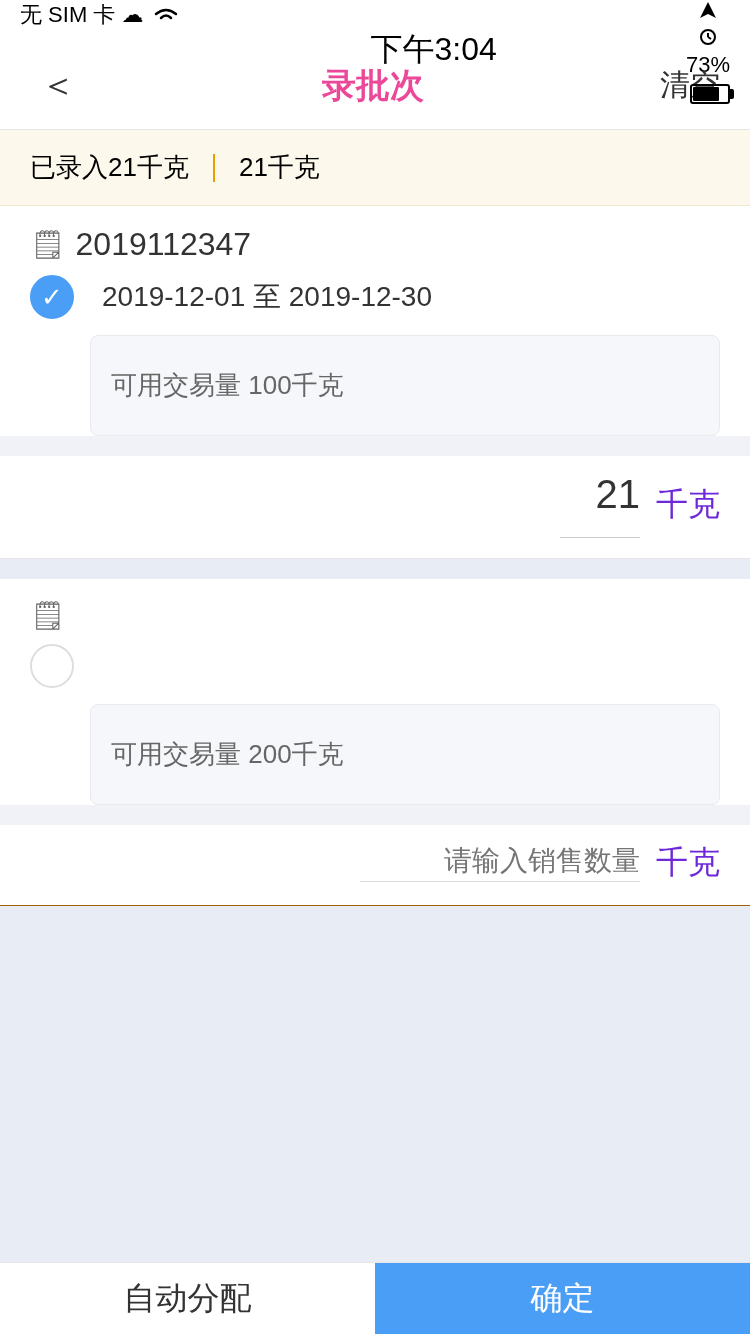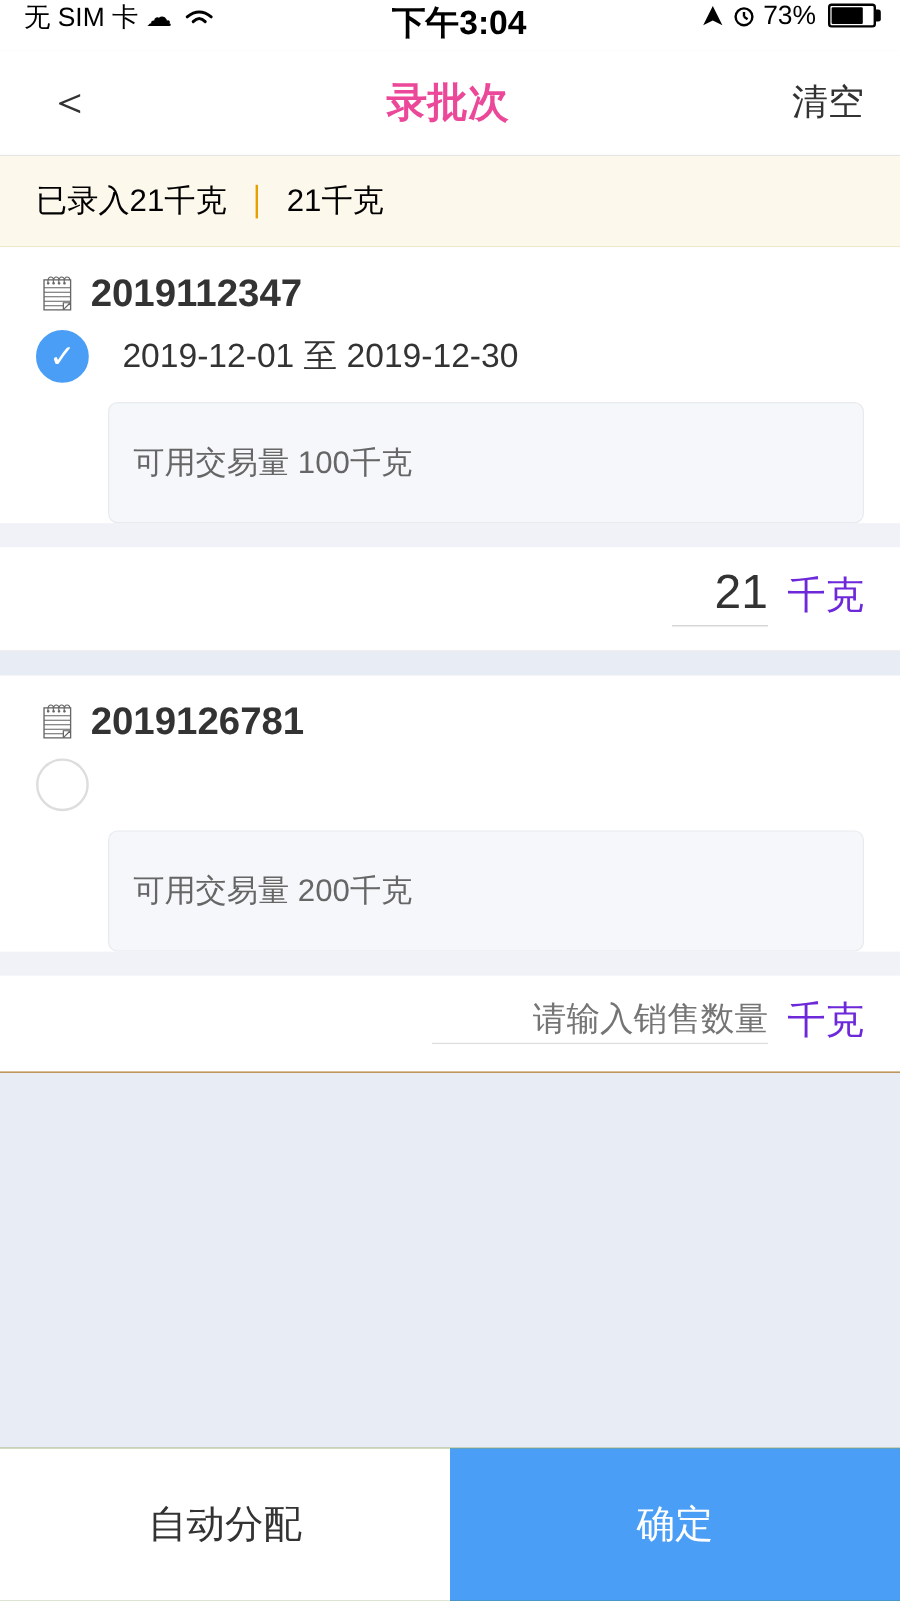--- a/index.html
+++ b/index.html
@@ -24,31 +24,33 @@
       font-size: 24px;
       color: #000;
     }
     .status-left {
       display: flex;
       align-items: center;
       gap: 8px;
       font-size: 22px;
     }
     .status-center {
-      font-size: 28px;
-      font-weight: 700;
+      font-size: 32px;
+      font-weight: 400;
       position: absolute;
       left: 50%;
       transform: translateX(-50%);
+      margin-top: 28px;
     }
     .status-right {
       display: flex;
       align-items: center;
       gap: 6px;
       font-size: 22px;
+      flex-direction: column;
     }
     .battery-icon {
       display: inline-block;
       width: 40px;
       height: 20px;
       border: 2px solid #000;
       border-radius: 3px;
       position: relative;
       margin-left: 4px;
     }
@@ -130,21 +132,21 @@
       align-items: center;
       gap: 10px;
       margin-bottom: 12px;
     }
     .batch-icon {
       font-size: 28px;
       color: #666;
     }
     .batch-id {
       font-size: 32px;
-      font-weight: 700;
+      font-weight: 400;
       color: #333;
     }
     .batch-date-row {
       display: flex;
       align-items: center;
       gap: 16px;
       margin-bottom: 16px;
     }
     .radio-btn {
       width: 44px;
@@ -197,21 +199,21 @@
       font-weight: 400;
       color: #333;
       text-align: right;
       border: none;
       outline: none;
       background: transparent;
       width: 120px;
     }
     .qty-underline {
       border-bottom: 1px solid #ccc;
-      padding-bottom: 4px;
+      padding-bottom: 20px;
     }
     .qty-unit {
       font-size: 32px;
       color: #6d28d9;
     }
 
     
     .section-separator {
       height: 20px;
       background: #e8ecf5;
@@ -244,23 +246,23 @@
       background: #e8ecf5;
       flex: 1;
       min-height: 400px;
     }
 
     
     .bottom-bar {
       position: fixed;
       bottom: 0;
       width: 750px;
-      height: 128px;
-      display: flex;
-      background: #4d7c0f;
+      height: 72px;
+      display: flex;
+      background: #22c55e;
       border-top: 1px solid #e5e5e5;
     }
     .btn-auto {
       flex: 1;
       background: #fff;
       border: none;
       font-size: 32px;
       color: #333;
       cursor: pointer;
       display: flex;
@@ -347,21 +349,20 @@
       <input class="qty-input" type="text" value="21" style="width: 80px;">
     </div>
     <span class="qty-unit">千克</span>
   </div>
 
   <div class="section-separator"></div>
 
   <div class="batch-item-2">
     <div class="batch-header">
       <span class="batch-icon">🗒</span>
-      <span class="batch-id">2019126781</span>
     </div>
     <div class="batch-date-row">
       <div class="radio-btn">
       </div>
     </div>
     <div class="available-qty">可用交易量 200千克</div>
   </div>
 
   <div class="input-row">
     <div class="input-underline">

